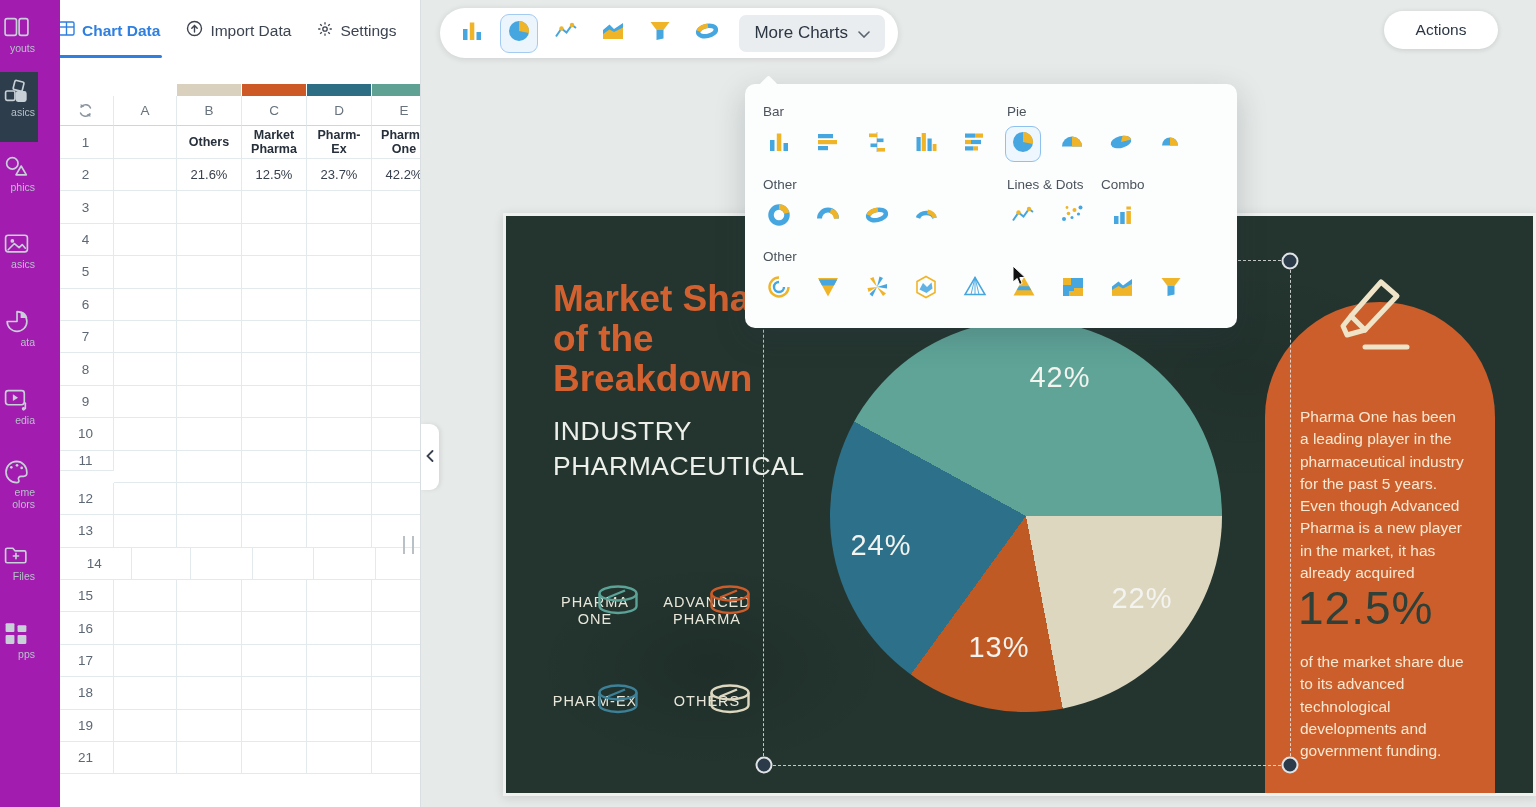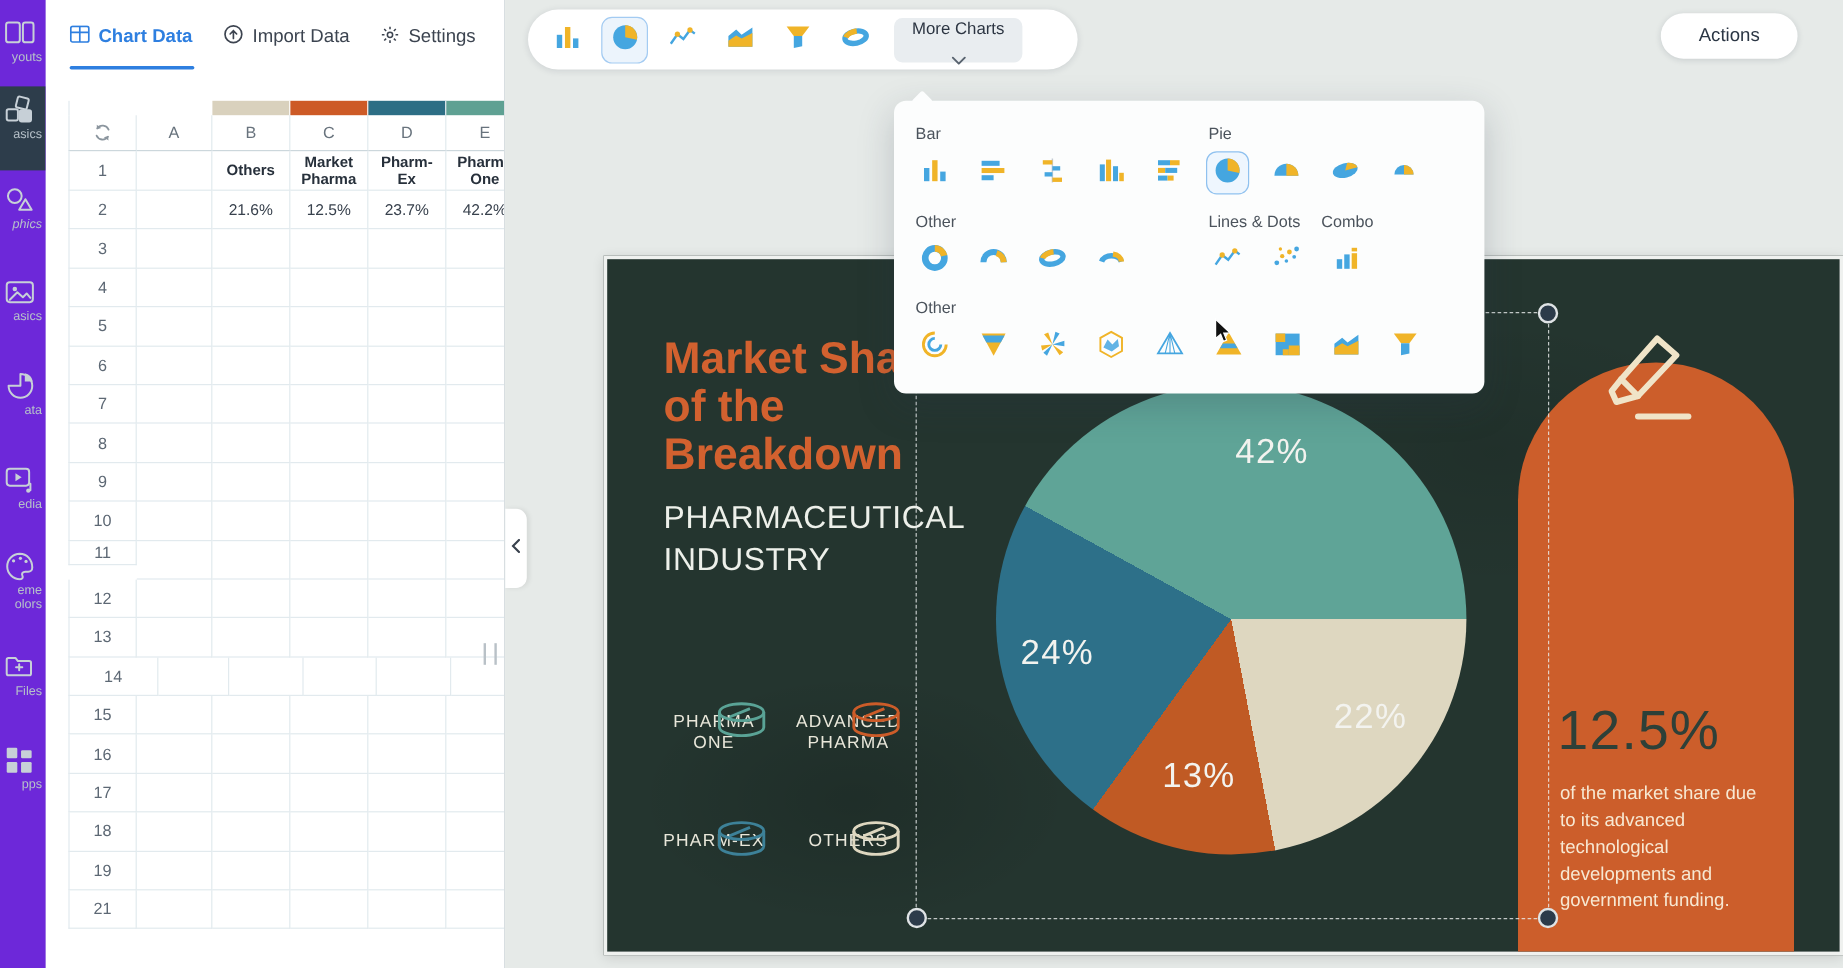--- a/index.html
+++ b/index.html
@@ -1,20 +1,20 @@
 <!DOCTYPE html>
 <html><head>
 <meta charset="utf-8">
 <style>
   html,body{margin:0;padding:0;background:#cfd4d2;}
   .stage{position:relative;width:1536px;height:807px;background:#e6eae8;overflow:hidden;
          font-family:"Liberation Sans",sans-serif;}
 
   
-  .sidebar{position:absolute;left:0;top:0;width:38px;height:807px;background:#6d28d9;z-index:30;overflow:hidden;}
+  .sidebar{position:absolute;left:0;top:0;width:60px;height:807px;background:#a21caf;z-index:30;overflow:hidden;}
   .side-item{position:absolute;left:0;width:38px;text-align:center;cursor:pointer;}
   .side-item .sicon{display:block;height:28px;margin-left:-5px;}
   .side-item .lbl{display:block;font-size:10.5px;color:#b6c1c9;line-height:12px;text-align:right;padding-right:3px;}
   .side-item.active{background:#2d3d4b;}
 
   
   .data-panel{position:absolute;left:38px;top:0;width:382px;height:807px;background:#ffffff;
               border-right:1px solid #d8dee1;overflow:hidden;z-index:20;box-sizing:content-box;}
   .tabs{position:absolute;left:20px;top:20px;display:flex;gap:26px;align-items:center;}
   .tab{display:flex;gap:7px;align-items:center;font-size:15.5px;color:#3c4450;white-space:nowrap;cursor:pointer;}
@@ -37,21 +37,21 @@
                 display:flex;align-items:center;justify-content:center;cursor:pointer;}
 
   
   .toolbar{position:absolute;left:440px;top:8px;width:458px;height:50px;background:#fff;border-radius:26px;
            box-shadow:0 1px 6px rgba(30,40,60,.13);display:flex;align-items:center;padding:0 13px;gap:9px;
            z-index:40;box-sizing:border-box;}
   .tool-btn{width:39px;height:39px;display:flex;align-items:center;justify-content:center;border-radius:9px;
             box-sizing:border-box;cursor:pointer;}
   .tool-btn.selected{border:1.5px solid #a3cbf2;background:#ecf4fc;}
   .more-charts{height:37px;background:#e9edf0;border-radius:7px;display:flex;align-items:center;gap:10px;
-               padding:0 15px;font-size:14px;color:#2c3542;margin-left:4px;cursor:pointer;white-space:nowrap;flex-direction:column;}
+               padding:0 15px;font-size:17px;color:#2c3542;margin-left:4px;cursor:pointer;white-space:nowrap;}
   .actions{position:absolute;left:1384px;top:11px;width:114px;height:38px;background:#fff;border:none;
            border-radius:20px;box-shadow:0 1px 5px rgba(30,40,60,.15);font-size:15.5px;color:#2b3644;
            z-index:40;font-family:"Liberation Sans",sans-serif;cursor:pointer;}
 
   
   .dropdown{position:absolute;left:745px;top:84px;width:492px;height:244px;background:#fcfdfd;border-radius:10px;
             box-shadow:0 10px 30px rgba(40,55,75,.22);z-index:50;}
   .notch{position:absolute;left:17px;top:-6px;width:13px;height:13px;background:#fcfdfd;transform:rotate(45deg);border-radius:2px;}
   .dd-label{position:absolute;font-size:13.5px;color:#4b535c;}
   .dd-row{position:absolute;display:flex;gap:13px;}
@@ -99,21 +99,21 @@
       <div class="side-item active" style="top:72px;padding-top:6px;height:64px;">
     <span class="sicon"><svg width="27" height="26" viewBox="0 0 26 24" fill="none" stroke="#c7d0d7" stroke-width="1.6" stroke-linejoin="round" stroke-linecap="round">
             <g transform="rotate(14 15 7)">
               <rect x="10.5" y="2.5" width="9" height="9" rx="1.5"></rect>
             </g>
             <rect x="2.5" y="12" width="9" height="9" rx="1.5"></rect>
             <rect x="13" y="12.8" width="9" height="9" rx="1.5" fill="#c7d0d7"></rect>
           </svg></span>
     <span class="lbl">asics</span>
   </div>
-      <div class="side-item" style="top:153px;font-style:italic;">
+      <div class="side-item" style="top:153px;">
     <span class="sicon"><svg width="27" height="26" viewBox="0 0 26 24" fill="none" stroke="#c7d0d7" stroke-width="1.6" stroke-linejoin="round" stroke-linecap="round">
             <circle cx="9" cy="9.5" r="5.5"></circle>
             <path d="M12.5 20.5 L17.5 12 L22.5 20.5 Z"></path>
           </svg></span>
     <span class="lbl">phics</span>
   </div>
       <div class="side-item" style="top:230px;">
     <span class="sicon"><svg width="27" height="26" viewBox="0 0 26 24" fill="none" stroke="#c7d0d7" stroke-width="1.6" stroke-linejoin="round" stroke-linecap="round">
             <rect x="2.5" y="4.5" width="21" height="16" rx="2.5"></rect>
             <circle cx="9" cy="10" r="1.8" fill="#c7d0d7" stroke="none"></circle>
@@ -396,22 +396,22 @@
     </span>
   </div>
 
   <div class="canvas">
     <div class="c-title">
       <div>Market Share</div>
       <div>of the</div>
       <div>Breakdown</div>
     </div>
     <div class="c-sub">
+      <div>INDUSTRY</div>
       <div>PHARMACEUTICAL</div>
-      <div>INDUSTRY</div>
     </div>
     <div class="legend" id="legend">
         <div class="leg-cell">
     <span>
             <svg width="46" height="34" viewBox="0 0 46 34">
               <g fill="none" stroke="#5aa396" stroke-width="2.4">
                 <ellipse cx="23" cy="9.5" rx="18.5" ry="7"></ellipse>
                 <path d="M4.5 9.5 L4.5 22 A18.5 7 0 0 0 41.5 22 L41.5 9.5"></path>
                 <path d="M13 13.5 L30 6.5"></path>
               </g>
@@ -467,20 +467,21 @@
     <div class="arch">
       <span style="left:48px;top:-34px;">
         <svg width="110" height="100" viewBox="0 0 110 100">
           <g fill="none" stroke="#f0e4c8" stroke-width="5" stroke-linejoin="round" stroke-linecap="round">
             <path d="M52 62 L38 48 L68 14 L84 28 Z"></path>
             <path d="M38 48 L30 58 L34 67 L52 62"></path>
             <line x1="52" y1="79" x2="94" y2="79"></line>
           </g>
         </svg>
       </span>
+      <div class="arch-text" style="top:104px">Pharma One has been a leading player in the pharmaceutical industry for the past 5 years. Even though Advanced Pharma is a new player in the market, it has already acquired</div>
       <div class="arch-stat">12.5%</div>
       <div class="arch-text" style="top:349px">of the market share due to its advanced technological developments and government funding.</div>
     </div>
 
     <div class="selection">
       <div class="handle" style="left:0;top:0"></div>
       <div class="handle" style="left:100%;top:0"></div>
       <div class="handle" style="left:0;top:100%"></div>
       <div class="handle" style="left:100%;top:100%"></div>
     </div>

